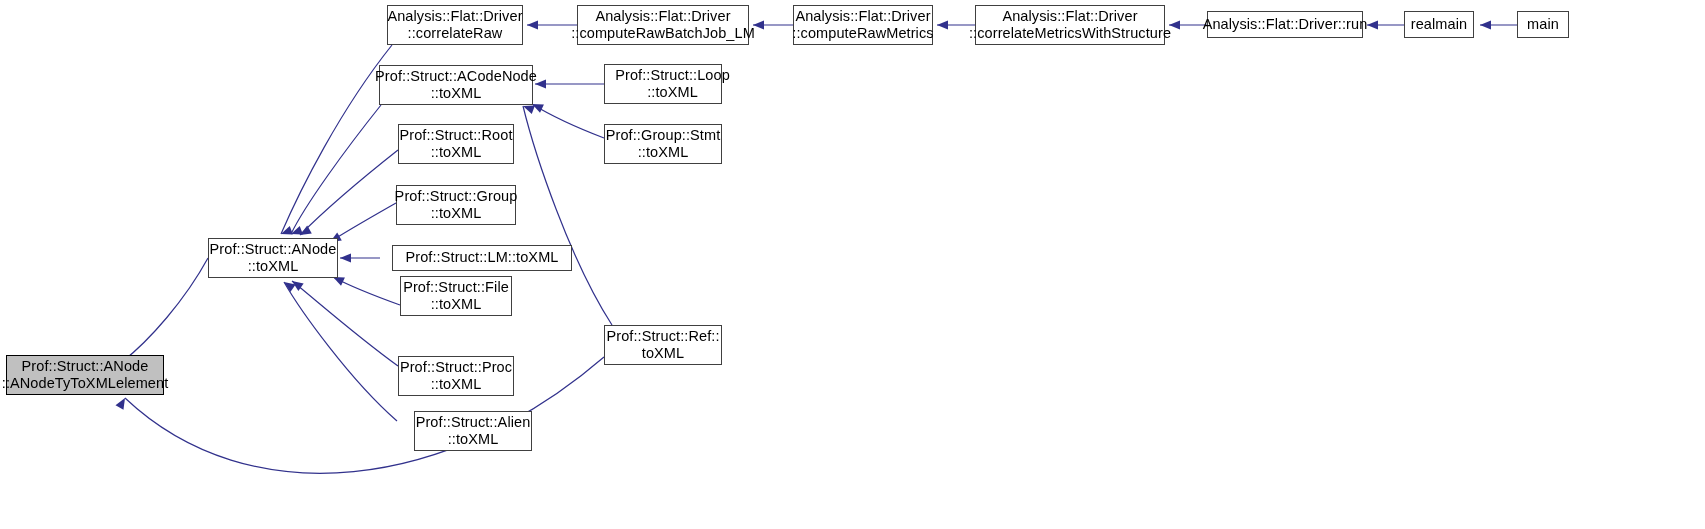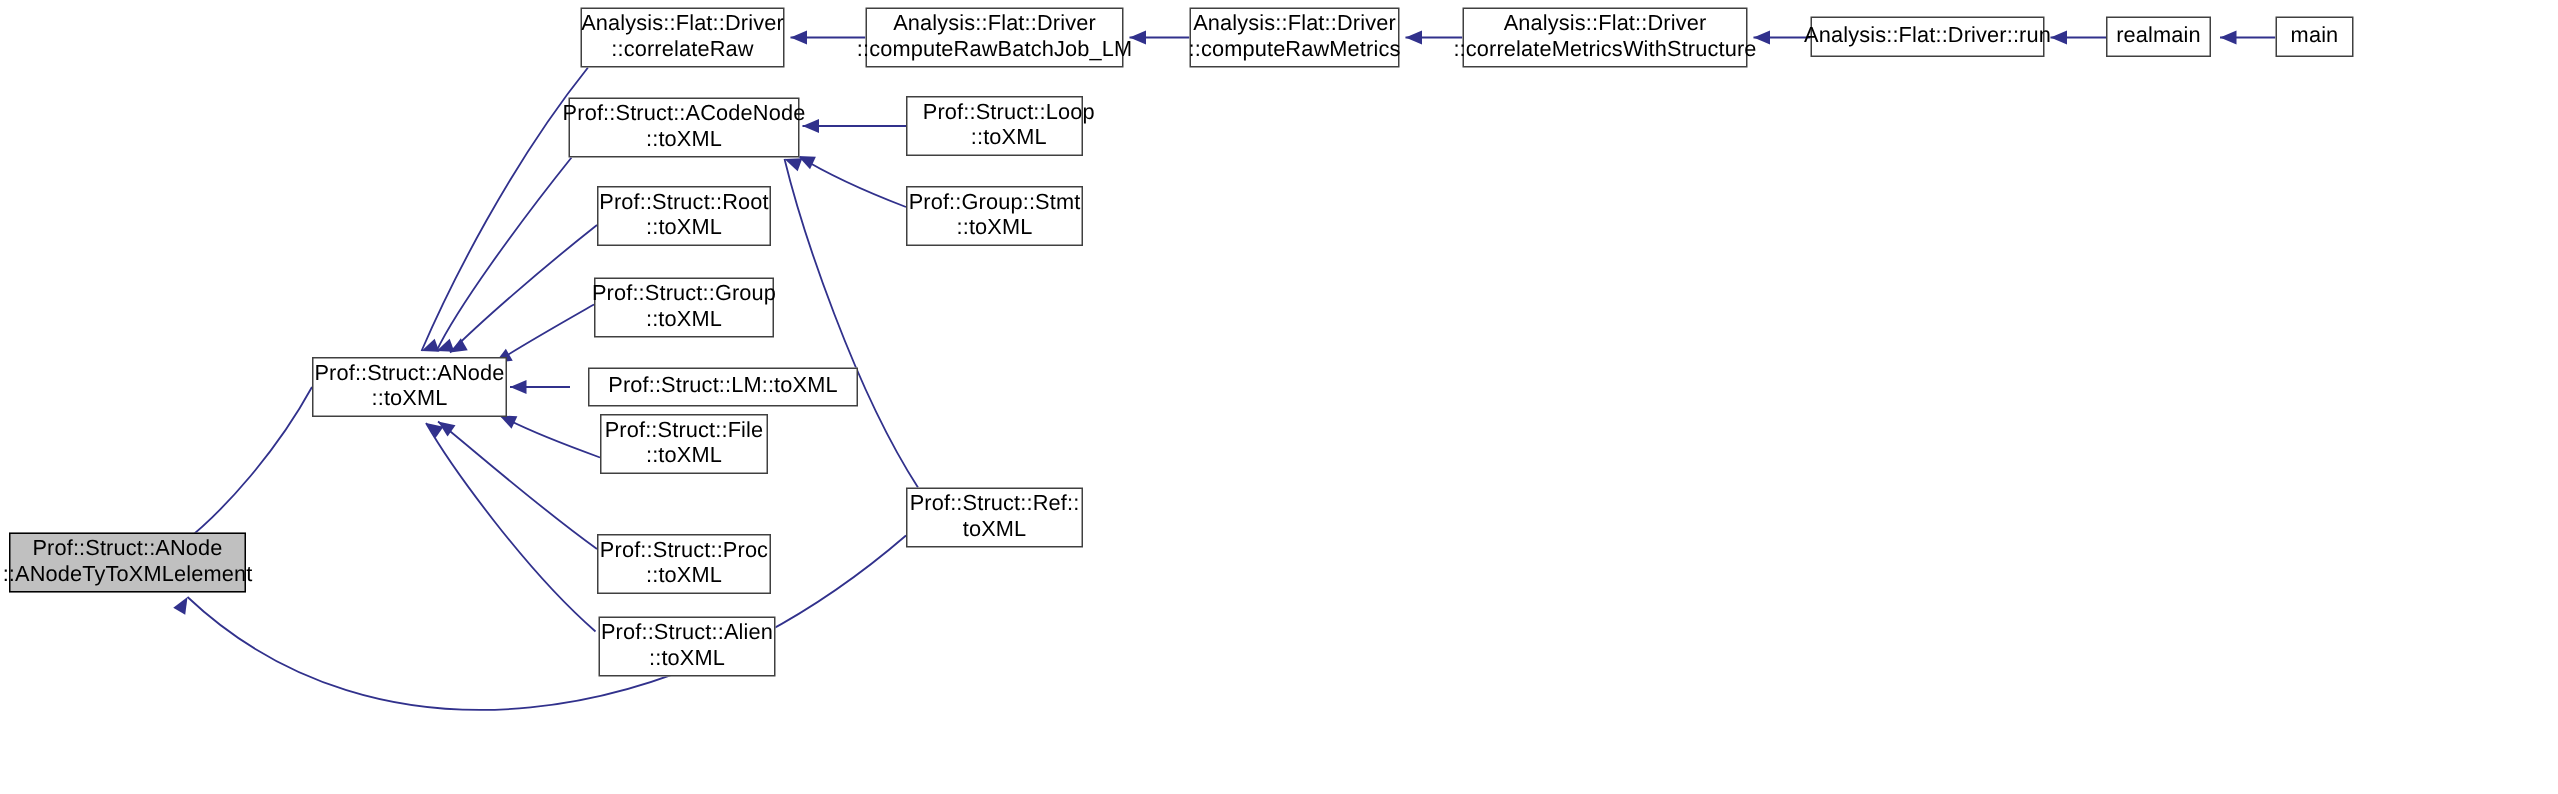--- a/index.html
+++ b/index.html
@@ -125,21 +125,21 @@
 ::toXML</span></div>
       <div class="node" style="left: 398px; top: 124px; width: 116px; height: 40px;"><span>Prof::Struct::Root
 ::toXML</span></div>
       <div class="node" style="left: 396px; top: 185px; width: 120px; height: 40px;"><span>Prof::Struct::Group
 ::toXML</span></div>
       <div class="node" style="left: 380px; top: 245px; width: 180px; height: 26px; margin-left: 12px;"><span>Prof::Struct::LM::toXML</span></div>
       <div class="node" style="left: 400px; top: 276px; width: 112px; height: 40px;"><span>Prof::Struct::File
 ::toXML</span></div>
       <div class="node" style="left: 398px; top: 356px; width: 116px; height: 40px; text-align: center;"><span>Prof::Struct::Proc
 ::toXML</span></div>
-      <div class="node" style="left: 399px; top: 411px; width: 118px; height: 40px;"><span>Prof::Struct::Alien
+      <div class="node" style="left: 414px; top: 411px; width: 118px; height: 40px;"><span>Prof::Struct::Alien
 ::toXML</span></div>
       <div class="node" style="left: 604px; top: 64px; width: 118px; height: 40px; padding-left: 22px;"><span>Prof::Struct::Loop
 ::toXML</span></div>
       <div class="node" style="left: 604px; top: 124px; width: 118px; height: 40px;"><span>Prof::Group::Stmt
 ::toXML</span></div>
       <div class="node" style="left: 604px; top: 325px; width: 118px; height: 40px; text-align: center;"><span>Prof::Struct::Ref::
 toXML</span></div>
       <div class="node" style="left: 387px; top: 5px; width: 136px; height: 40px;"><span>Analysis::Flat::Driver
 ::correlateRaw</span></div>
       <div class="node" style="left: 577px; top: 5px; width: 172px; height: 40px;"><span>Analysis::Flat::Driver

